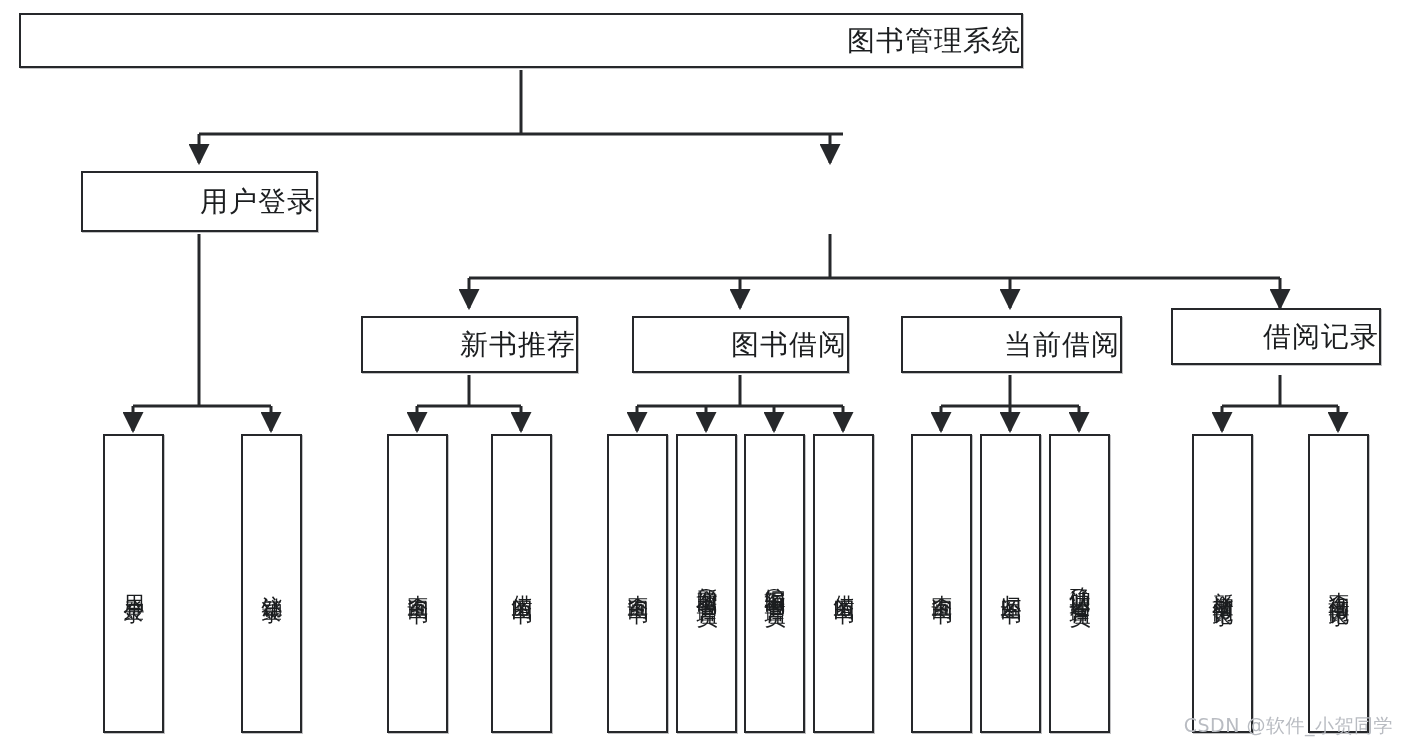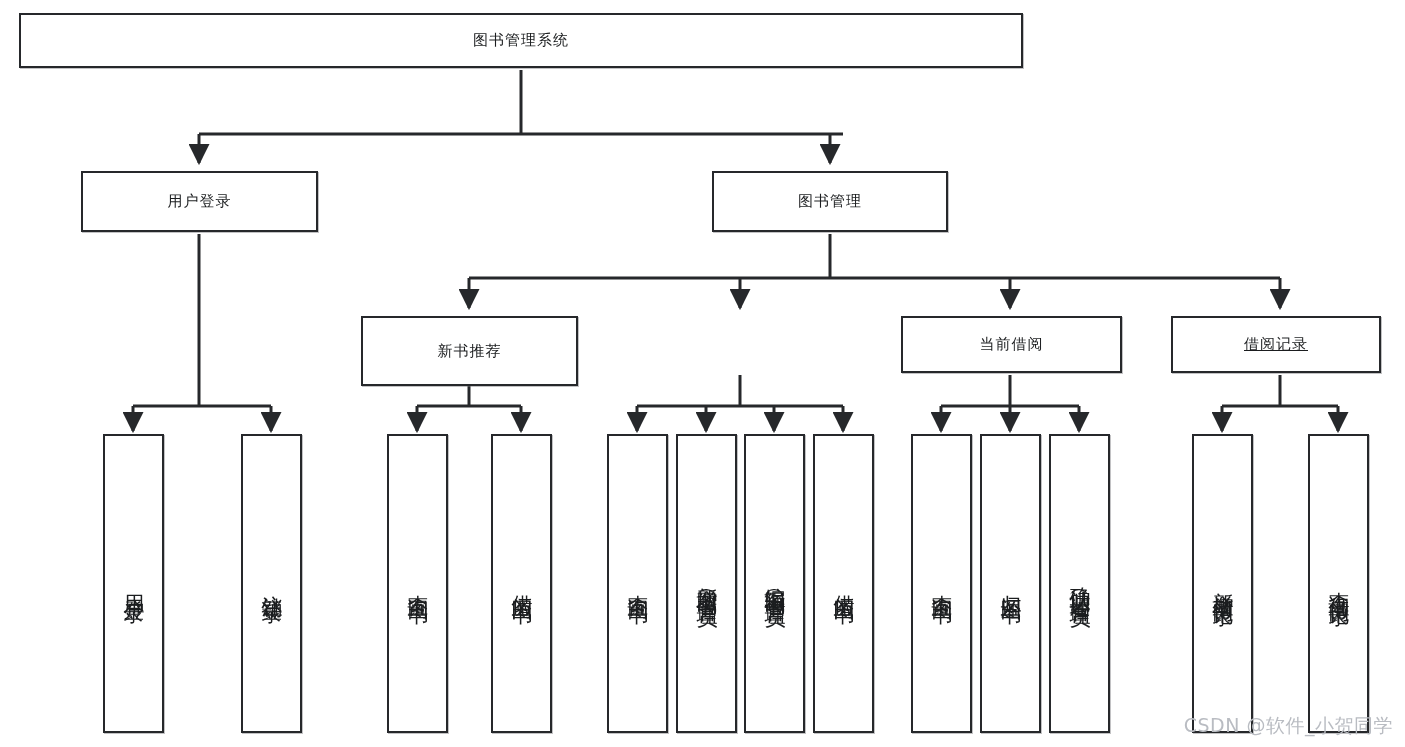--- a/index.html
+++ b/index.html
@@ -22,24 +22,25 @@
     box-sizing: border-box;
     border: 2px solid #26282b;
     background: #ffffff;
     display: flex;
     align-items: center;
     justify-content: center;
     color: #1b1d1f;
     box-shadow: 1px 1px 0 rgba(120,120,125,0.45);
   }
   .node.h {
-    font-size: 15px;
+    font-size: 28px;
     line-height: 1.25;
     letter-spacing: 1px;
     white-space: nowrap;
+    justify-content: flex-end;
   }
   .node.v {
     font-size: 21px;
     letter-spacing: 2px;
   }
   .node.v .vtext {
     writing-mode: vertical-rl;
     text-orientation: upright;
     line-height: 1.18;
     letter-spacing: 3px;
@@ -120,31 +121,31 @@
     </g>
   </svg>
 
   <div class="node h" style="left:19px; top:13px; width:1004px; height:55px;">
     <span>图书管理系统</span>
   </div>
 
   <div class="node h" style="left:81px; top:171px; width:237px; height:61px;">
     <span>用户登录</span>
   </div>
-  <div class="node h" style="left:712px; top:171px; width:236px; height:61px;">
-    <span>图书管理</span>
+
+  <div class="node h" style="left:361px; top:316px; width:217px; height:57px;">
+    <span>新书推荐</span>
   </div>
-
-  <div class="node h" style="left:361px; top:316px; width:217px; height:70px;">
-    <span>新书推荐</span>
+  <div class="node h" style="left:632px; top:316px; width:217px; height:57px;">
+    <span>图书借阅</span>
   </div>
   <div class="node h" style="left:901px; top:316px; width:221px; height:57px;">
     <span>当前借阅</span>
   </div>
-  <div class="node h" style="left:1171px; top:316px; width:210px; height:57px;text-decoration:underline;">
+  <div class="node h" style="left:1171px; top:308px; width:210px; height:57px;">
     <span>借阅记录</span>
   </div>
 
   <div class="node v" style="left:103px; top:434px; width:61px; height:299px;">
     <span class="vtext">用户登录</span>
   </div>
   <div class="node v" style="left:241px; top:434px; width:61px; height:299px;">
     <span class="vtext">注销登录</span>
   </div>
 

